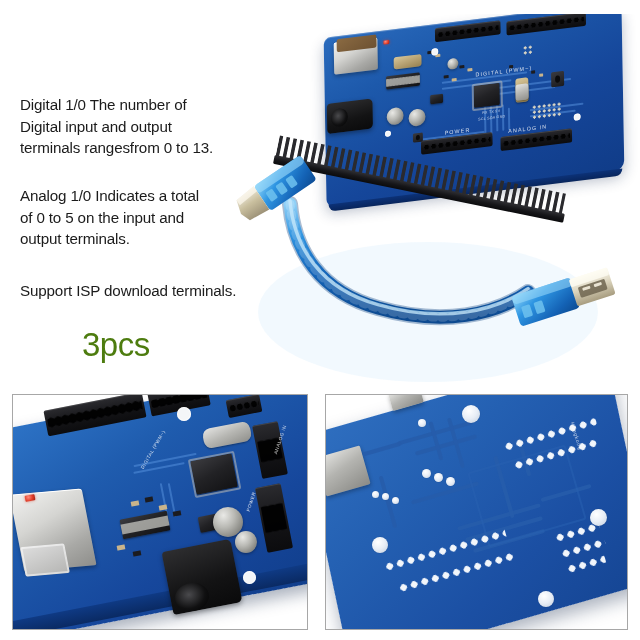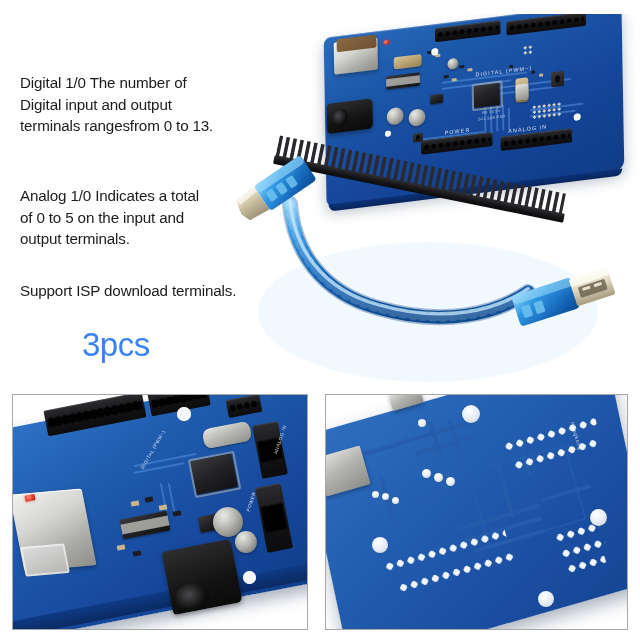--- a/index.html
+++ b/index.html
@@ -19,21 +19,21 @@
   
   .spec-text {
     position: absolute;
     color: #1b1b1b;
     font-size: 15.2px;
     line-height: 1.42;
     letter-spacing: -0.15px;
     font-family: "Liberation Sans", sans-serif;
     white-space: pre-line;
   }
-  #spec-digital { left: 20px; top: 72px; width: 245px; }
+  #spec-digital { left: 20px; top: 94px; width: 245px; }
   #spec-analog  { left: 20px; top: 185px; width: 245px; }
   #spec-isp     { left: 20px; top: 280px; width: 250px; }
 
   .qty-badge {
     position: absolute;
     left: 82px;
     top: 326px;
     font-size: 33px;
     letter-spacing: -0.5px;
     font-family: "Liberation Sans", sans-serif;
@@ -326,21 +326,21 @@
 <div class="spec-text" id="spec-digital">Digital 1/0 The number of
 Digital  input and output
 terminals rangesfrom 0 to 13.</div>
 
 <div class="spec-text" id="spec-analog">Analog 1/0 Indicates a total
 of 0 to 5 on the input and
 output terminals.</div>
 
 <div class="spec-text" id="spec-isp">Support ISP download terminals.</div>
 
-<div class="qty-badge" id="qty-badge" style="color:#3b82f6;">3pcs</div>
+<div class="qty-badge" id="qty-badge" style="color:#4d7c0f;">3pcs</div>
 
 <div id="hero-photo">
 
   <div class="board-wrap">
     <div class="board-body"></div>
     <div class="board-edge"></div>
 
     <div class="trace" style="left:118px;top:58px;width:86px;height:1.6px;"></div>
     <div class="trace" style="left:118px;top:64px;width:70px;height:1.6px;"></div>
     <div class="trace" style="left:152px;top:70px;width:96px;height:1.6px;"></div>

